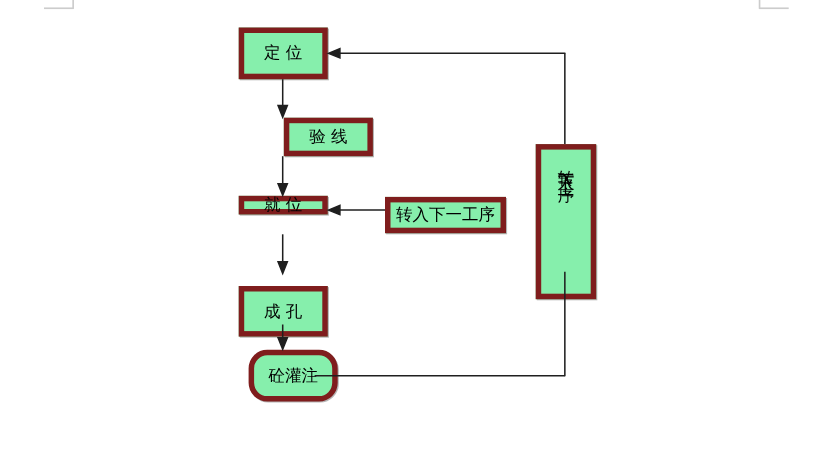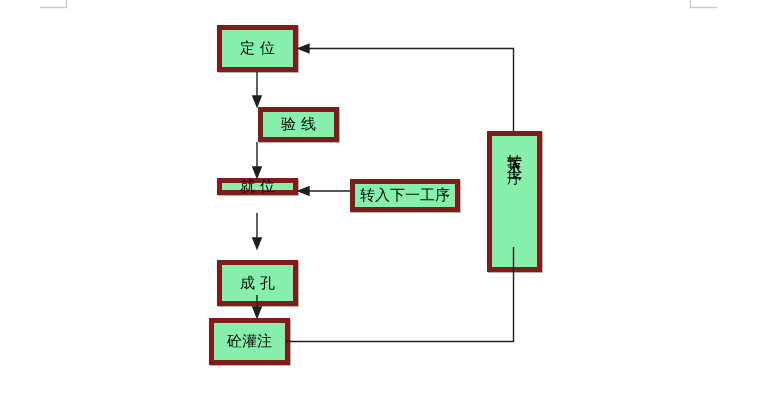--- a/index.html
+++ b/index.html
@@ -26,21 +26,21 @@
     justify-content: center;
     font-size: 15px;
     color: #000000;
     z-index: 1;
     white-space: pre;
   }
   #box-positioning      { left: 217px; top:  25px; width: 81px;  height: 47px; }
   #box-line-check       { left: 217px; top: 107px; width: 81px;  height: 35px; margin-left: 41px; }
   #box-moving-in-place  { left: 217px; top: 178px; width: 81px;  height: 17px; }
   #box-hole-forming     { left: 217px; top: 260px; width: 81px;  height: 46px; }
-  #box-concrete-pouring { left: 209px; top: 318px; width: 81px;  height: 47px; }
+  #box-concrete-pouring { left: 226px; top: 318px; width: 81px;  height: 47px; border-radius: 17px; }
   #box-pipe-connection  { left: 350px; top: 179px; width: 110px; height: 33px; }
   #box-next-process {
     left: 487px; top: 131px; width: 55px; height: 141px;
     align-items: flex-start;
     padding-top: 6px;
   }
   #box-next-process .vtext {
     writing-mode: vertical-rl;
     text-orientation: upright;
     letter-spacing: 3px;

